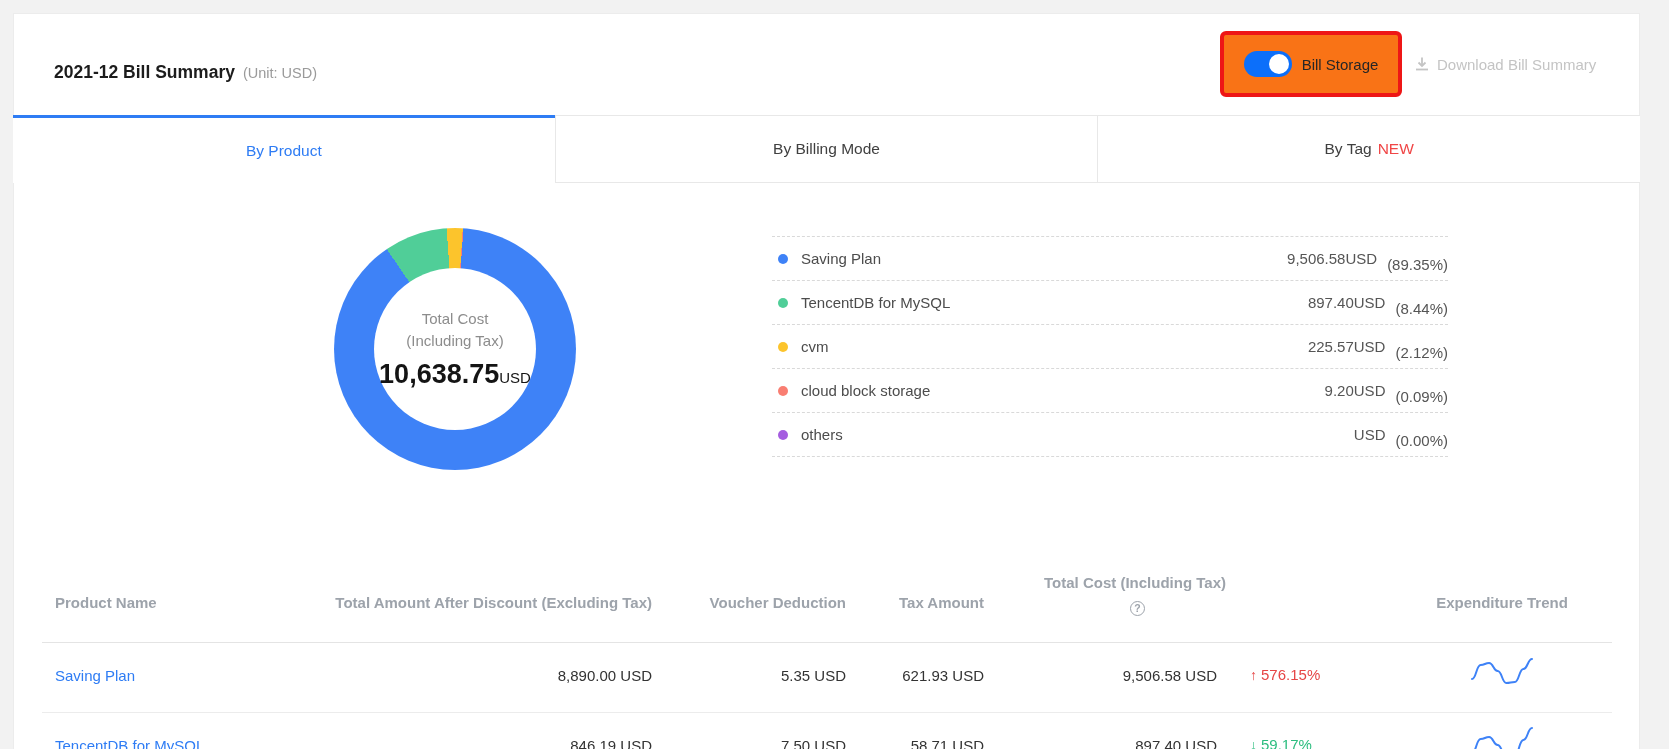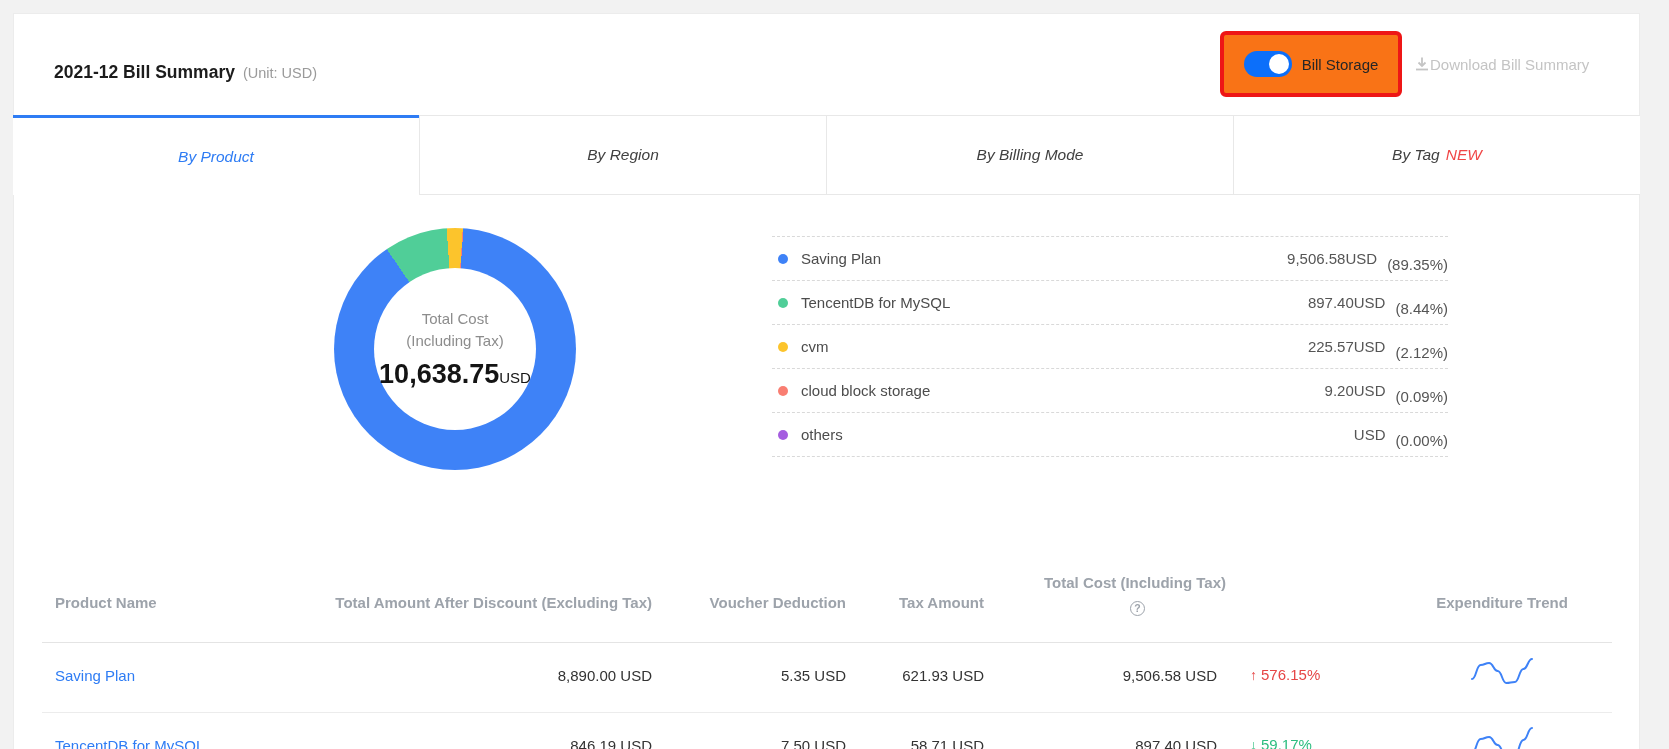--- a/index.html
+++ b/index.html
@@ -8,24 +8,24 @@
   .stage { position:relative; width:1669px; height:749px; background:#f2f2f2; overflow:hidden; }
   .card { position:absolute; left:13px; top:13px; width:1627px; height:736px; background:#fff; border:1px solid #ececec; border-bottom:none; }
 
   
   .title { position:absolute; left:40px; top:48px; font-size:17.5px; font-weight:bold; color:#1c1c1c; }
   .title .unit { font-size:14.5px; font-weight:normal; color:#9a9a9a; margin-left:8px; }
   .annotation-box { position:absolute; left:1220px; top:31px; width:182px; height:66px; border:4px solid #ee1616; border-radius:6px; display:flex; align-items:center; justify-content:center; gap:10px; background:#f97316; }
   .toggle { position:relative; width:48px; height:26px; border-radius:13px; background:#0c6ffa; cursor:pointer; flex:0 0 auto; }
   .toggle .knob { position:absolute; right:3px; top:3px; width:20px; height:20px; border-radius:50%; background:#fff; }
   .toggle-label { font-size:15px; color:#262626; white-space:nowrap; }
-  .download { position:absolute; left:1414px; top:51px; height:26px; display:flex; align-items:center; color:#c4c4c4; font-size:15px; white-space:nowrap; cursor:pointer; }
+  .download { position:absolute; left:1414px; top:51px; height:26px; display:flex; align-items:center; gap:7px; color:#c4c4c4; font-size:15px; white-space:nowrap; cursor:pointer; }
 
   
-  .tabs { position:absolute; left:13px; top:115px; width:1627px; height:80px; display:flex; background:#fff;font-style:italic; }
+  .tabs { position:absolute; left:13px; top:115px; width:1627px; height:68px; display:flex; background:#fff; }
   .tab { flex:1 1 0; display:flex; align-items:center; justify-content:center; font-size:15.5px; color:#404040; border-top:1px solid #e8e8e8; border-bottom:1px solid #e8e8e8; cursor:pointer; }
   .tab + .tab { border-left:1px solid #e8e8e8; }
   .tab.active { color:#2e7cf4; border-top:3px solid #2e7cf4; border-bottom:none; }
   .tab .badge { color:#f04646; margin-left:6px; }
 
   
   .donut { position:absolute; left:334px; top:228px; width:242px; height:242px; border-radius:50%; }
   .donut .hole { position:absolute; inset:40px; background:#fff; border-radius:50%; }
   .donut .center { position:absolute; inset:0; display:flex; flex-direction:column; align-items:center; justify-content:center; text-align:center; }
   .donut .c1,.donut .c2 { font-size:15px; color:#8c8c8c; line-height:22px;text-align:right; }
@@ -79,23 +79,20 @@
       <path d="M8 1.5 V9"></path>
         <path d="M4.5 6.5 L8 10 L11.5 6.5"></path>
         <path d="M2 13.5 H14"></path>
     </svg>
     <span>Download Bill Summary</span>
   </div>
 
   <div class="tabs">
     <div class="tab active">
         <span>By Product</span>
-      </div>
-    <div class="tab">
-        <span>By Region</span>
       </div>
     <div class="tab">
         <span>By Billing Mode</span>
       </div>
     <div class="tab">
         <span>By Tag</span>
         <span class="badge">NEW</span>
       </div>
   </div>
 

